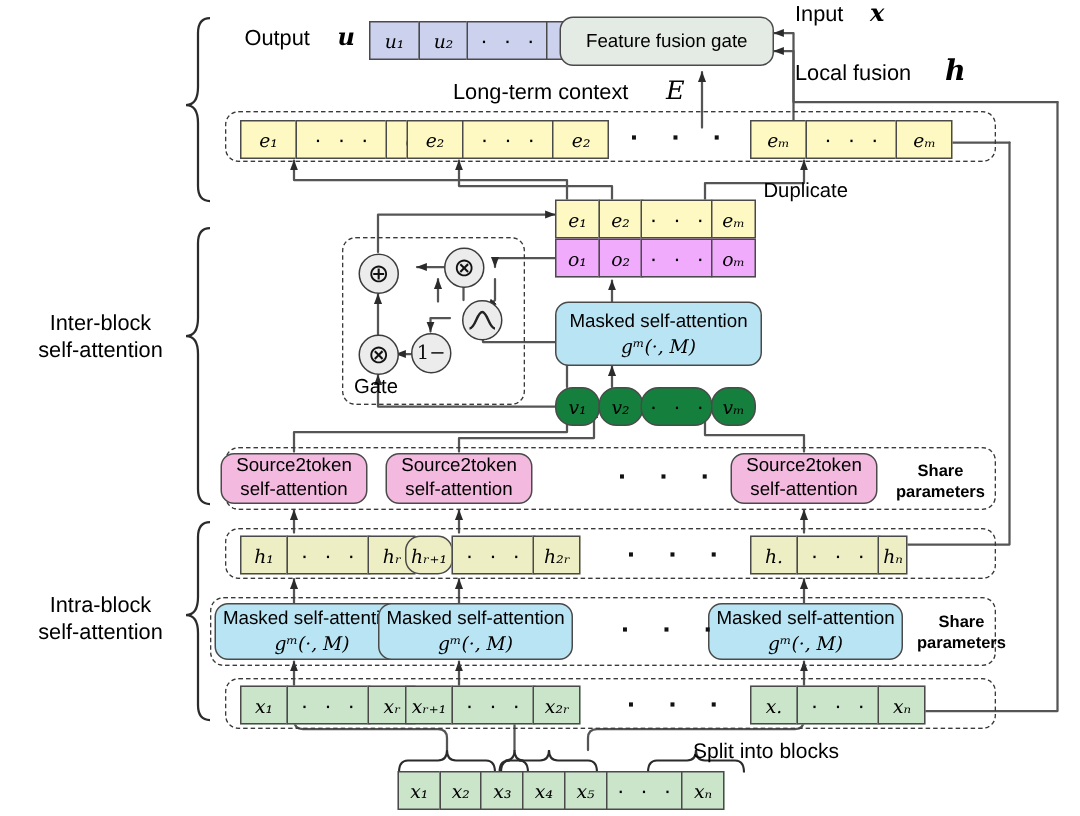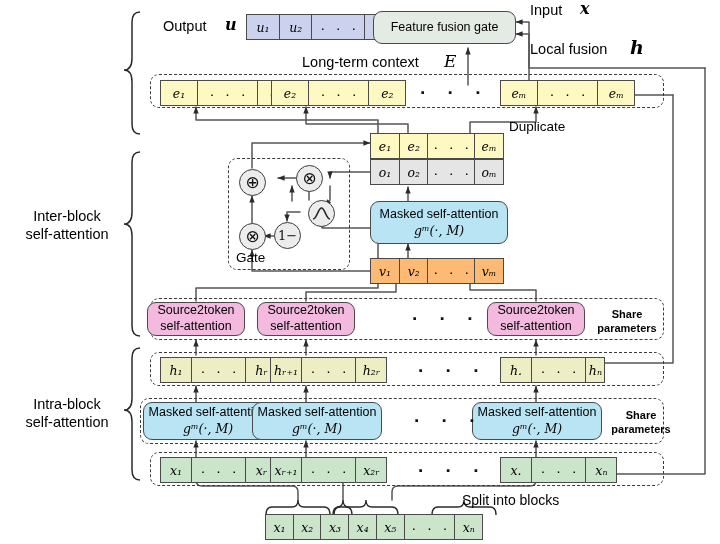--- a/index.html
+++ b/index.html
@@ -17,22 +17,22 @@
   .row{position:absolute;display:flex;}
   .cell{box-sizing:border-box;border:1.3px solid #4a4a4a;
         display:flex;align-items:center;justify-content:center;
         font-family:"DejaVu Serif",serif;font-style:italic;font-size:12.5px;
         height:26px;margin-left:-1.3px;}
   .cell:first-child{margin-left:0;}
   .cell.dots{font-style:normal;font-family:"Liberation Sans",sans-serif;
              letter-spacing:3.2px;font-size:15px;padding-left:3px;}
   .c-u{background:#ccd2ee;}
   .c-e{background:#fef9c3;}
-  .c-o{background:#e5e5e5;}
-  .c-v{background:#fdba74;}
+  .c-o{background:#f0abfc;}
+  .c-v{background:#15803d;border-radius:12px;}
   .c-h{background:#eeeec4;}
   .c-x{background:#cbe5cb;}
 
   
   .dgrp{position:absolute;border:1.45px dashed #3a3a3a;border-radius:9px;
         box-sizing:border-box;}
 
   
   .mod{position:absolute;box-sizing:border-box;border:1.3px solid #4a4a4a;
        border-radius:9px;display:flex;flex-direction:column;
@@ -258,21 +258,21 @@
     <div>parameters</div>
   </div>
 
   <div class="dgrp" style="left:150px;top:352px;width:514px;height:34px;"></div>
   <div class="row" id="row-h-1" style="left:160px;top:357px;">
       <div class="cell c-h" style="width: 32px;">h₁</div>
       <div class="cell c-h dots" style="width: 56px;">· · ·</div>
       <div class="cell c-h" style="width: 32px;">hᵣ</div>
     </div>
   <div class="row" id="row-h-2" style="left:270px;top:357px;">
-      <div class="cell c-h" style="width: 32px;">hᵣ₊₁</div>
+      <div class="cell c-h" style="width: 32px; border-radius: 10px;">hᵣ₊₁</div>
       <div class="cell c-h dots" style="width: 56px;">· · ·</div>
       <div class="cell c-h" style="width: 32px;">h₂ᵣ</div>
     </div>
   <div class="row" id="row-h-3" style="left:500px;top:357px;">
       <div class="cell c-h" style="width: 32px;">h.</div>
       <div class="cell c-h dots" style="width: 56px;">· · ·</div>
       <div class="cell c-h" style="width: 20px;">hₙ</div>
     </div>
   <div class="bigdots" style="left:418px;top:360px;">· · ·</div>
 

